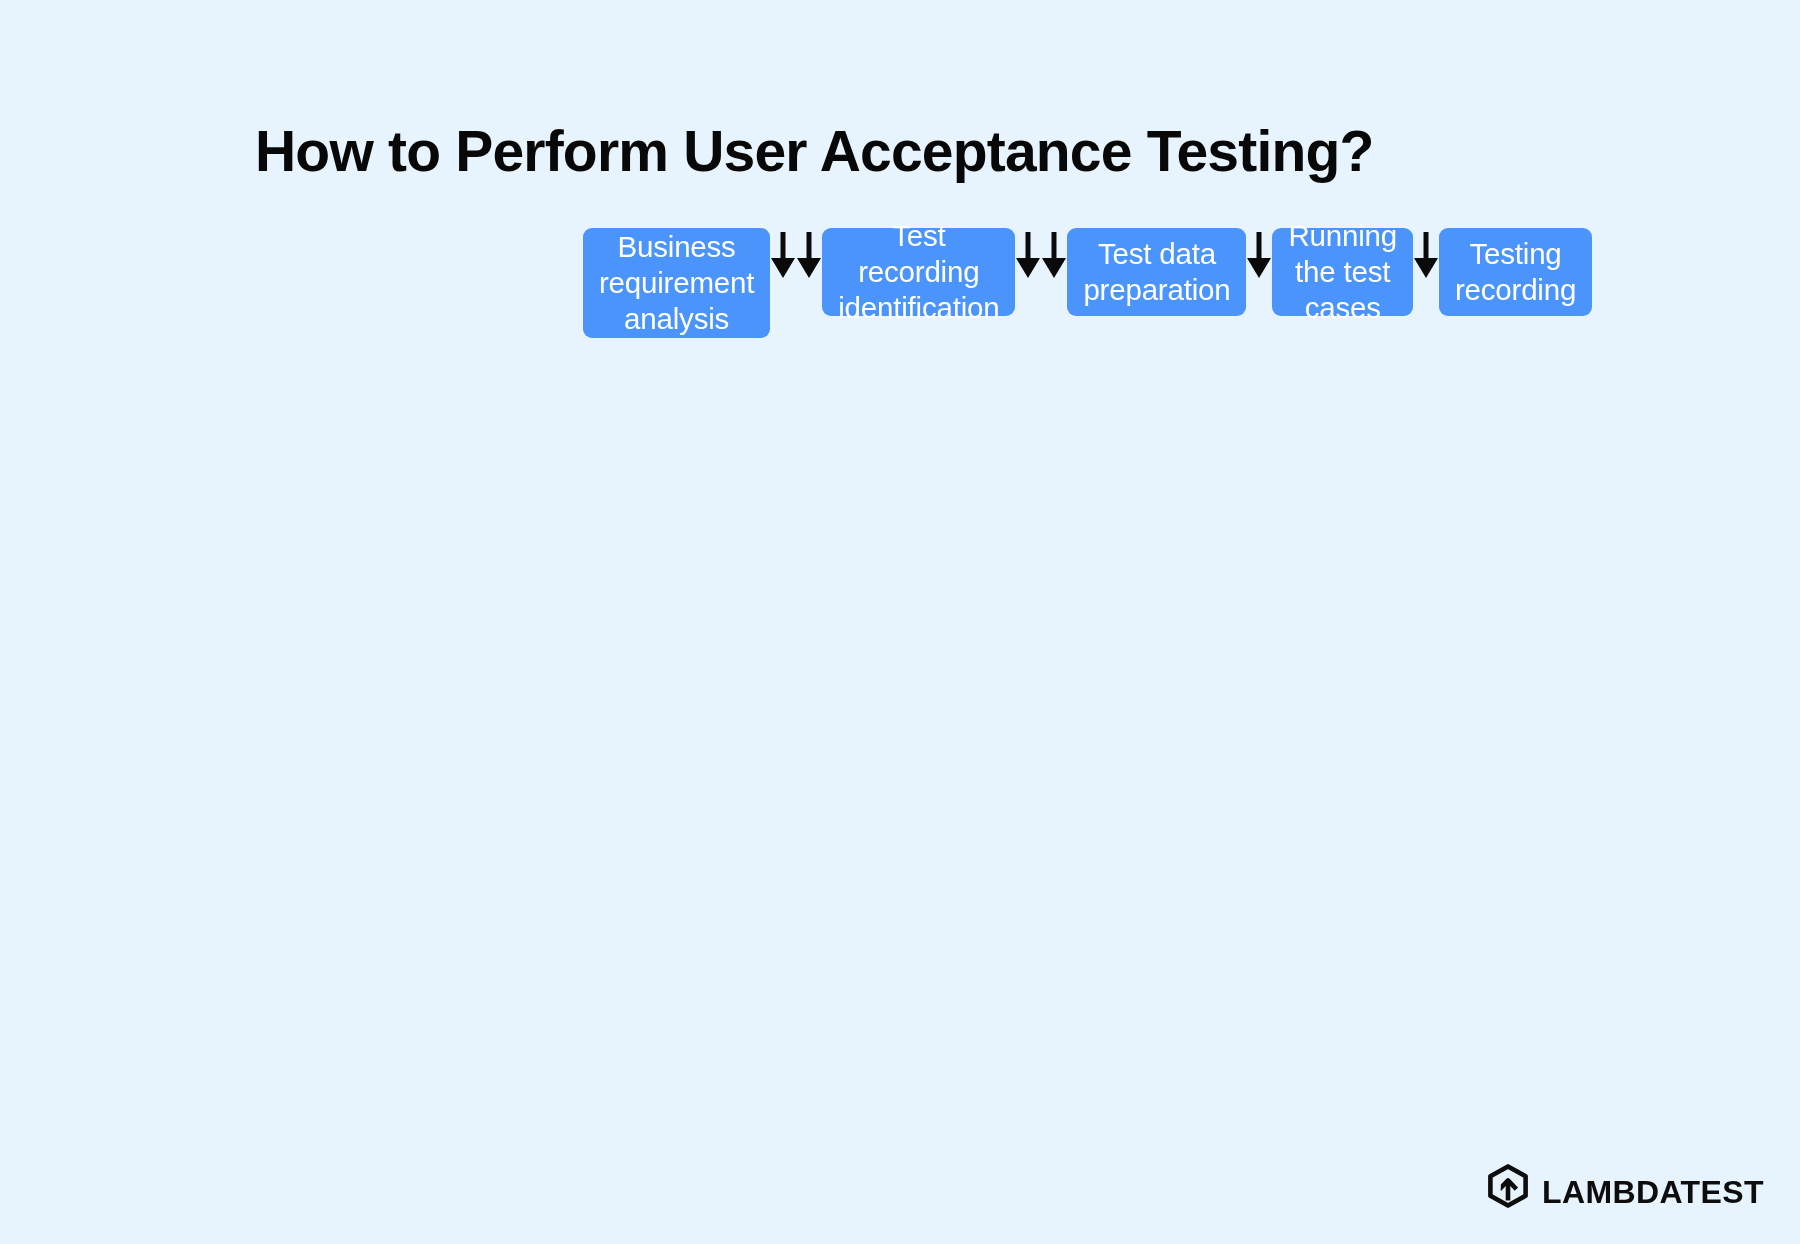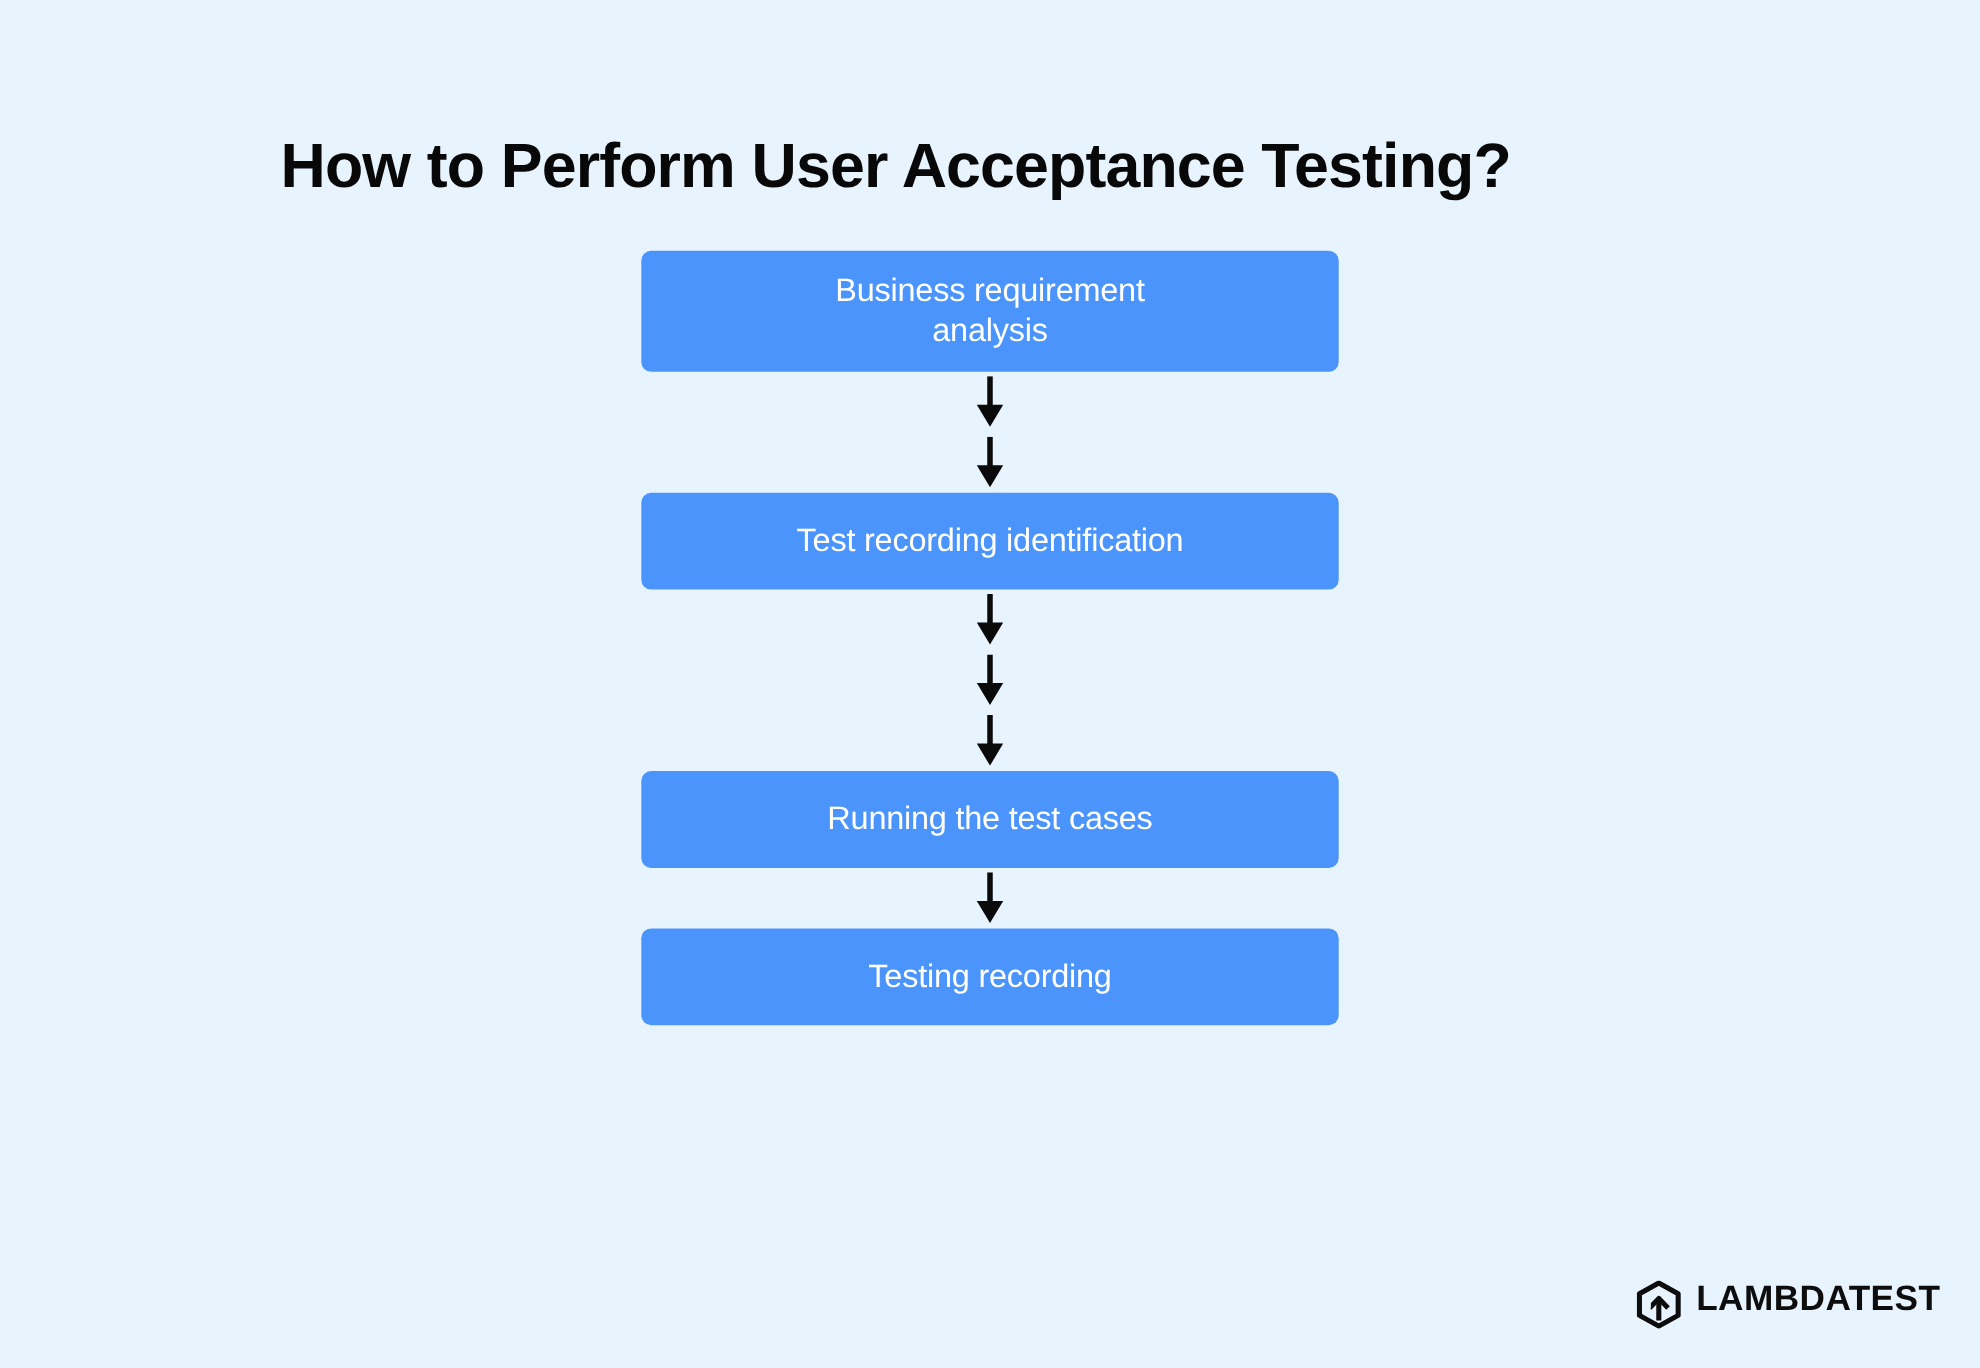--- a/index.html
+++ b/index.html
@@ -34,21 +34,20 @@
     line-height: 1.12;
     margin-left: 15px;
   }
 
   .flow {
     position: absolute;
     left: 583px;
     top: 228px;
     width: 634px;
     display: flex;
-    flex-direction: column;
     align-items: stretch;
   }
 
   .flow-step {
     background: #4a94fb;
     border-radius: 9px;
     color: #ffffff;
     font-size: 29.5px;
     font-weight: 400;
     letter-spacing: -0.2px;
@@ -81,21 +80,21 @@
 
   .connector svg {
     display: block;
   }
 
   .brand {
     position: absolute;
     right: 36px;
     bottom: 36px;
     display: flex;
-    align-items: flex-start;
+    align-items: flex-end;
     gap: 13px;
   }
 
   .brand-mark {
     display: block;
     width: 42px;
     height: 44px;
   }
 
   .brand-name {
@@ -148,20 +147,23 @@
     </div>
 
 
     <div class="connector">
       <svg width="26" height="47" viewBox="0 0 26 47" aria-hidden="true">
         <rect x="10.5" y="0" width="5" height="28" fill="#0a0a0a"></rect>
         <polygon points="1,26 25,26 13,46" fill="#0a0a0a"></polygon>
       </svg>
     </div>
 
+    <div class="flow-step">
+      <span class="step-label">Test data preparation</span>
+    </div>
 
     <div class="connector">
       <svg width="26" height="47" viewBox="0 0 26 47" aria-hidden="true">
         <rect x="10.5" y="0" width="5" height="28" fill="#0a0a0a"></rect>
         <polygon points="1,26 25,26 13,46" fill="#0a0a0a"></polygon>
       </svg>
     </div>
 
     <div class="flow-step">
       <span class="step-label">Running the test cases</span>

